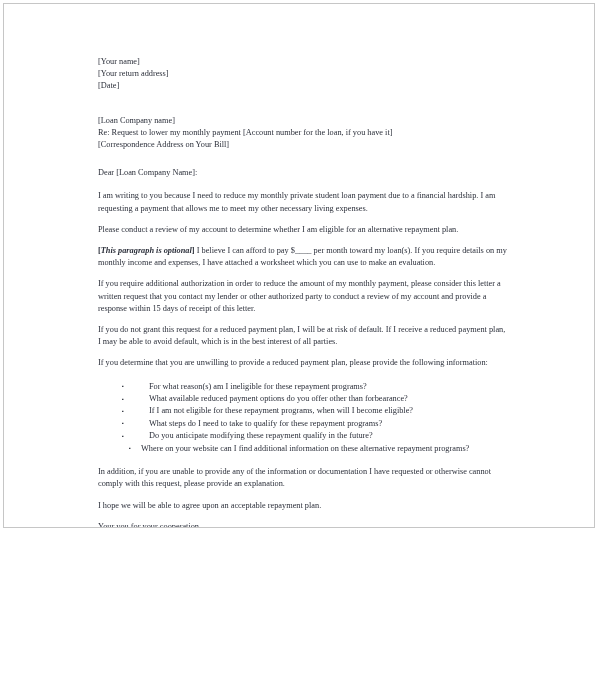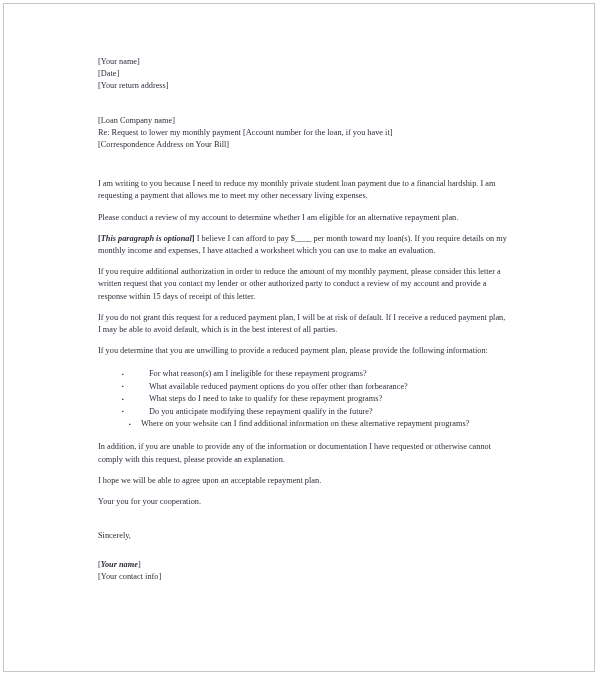--- a/index.html
+++ b/index.html
@@ -12,21 +12,21 @@
     height: 680px;
     overflow: hidden;
     font-family: "Liberation Serif", "DejaVu Serif", serif;
   }
 
   .page {
     position: absolute;
     left: 3px;
     top: 3px;
     width: 592px;
-    height: 669px;
+    height: 525px;
     background: #ffffff;
     border: 1px solid #c6c6c6;
     box-sizing: border-box;
     overflow: hidden;
   }
 
   .letter {
     position: absolute;
     left: 94px;
     top: 52px;
@@ -92,34 +92,35 @@
   }
 </style>
 </head>
 <body>
 
 <div class="page">
   <div class="letter">
 
     <div class="block">
       <span class="addr-line">[Your name]</span>
+      <span class="addr-line">[Your return address]</span>
       <span class="addr-line">[Date]</span>
-      <span class="addr-line">[Your return address]</span>
     </div>
 
     <div class="gap-lg"></div>
 
     <div class="block">
       <span class="addr-line">[Loan Company name]</span>
       <span class="addr-line">Re: Request to lower my monthly payment [Account number for the loan, if you have it]</span>
       <span class="addr-line">[Correspondence Address on Your Bill]</span>
     </div>
 
     <div class="gap-md"></div>
 
+    <p class="para">Dear [Loan Company Name]:</p>
 
     <div class="gap-sm"></div>
 
     <p class="para">I am writing to you because I need to reduce my monthly private student loan payment due to a financial hardship. I am requesting a payment that allows me to meet my other necessary living expenses.</p>
 
     <div class="gap-xs"></div>
 
     <p class="para">Please conduct a review of my account to determine whether I am eligible for an alternative repayment plan.</p>
 
     <div class="gap-xs"></div>
@@ -136,20 +137,21 @@
 
     <div class="gap-xs"></div>
 
     <p class="para">If you determine that you are unwilling to provide a reduced payment plan, please provide the following information:</p>
 
     <div class="gap-sm"></div>
 
     <ul class="bullets">
       <li><span>For what reason(s) am I ineligible for these repayment programs?</span></li>
       <li><span>What available reduced payment options do you offer other than forbearance?</span></li>
+      <li><span>If I am not eligible for these repayment programs, when will I become eligible?</span></li>
       <li><span>What steps do I need to take to qualify for these repayment programs?</span></li>
       <li><span>Do you anticipate modifying these repayment qualify in the future?</span></li>
       <li class="outdent"><span>Where on your website can I find additional information on these alternative repayment programs?</span></li>
     </ul>
 
     <div class="gap-sm"></div>
 
     <p class="para">In addition, if you are unable to provide any of the information or documentation I have requested or otherwise cannot comply with this request, please provide an explanation.</p>
 
     <div class="gap-xs"></div>

